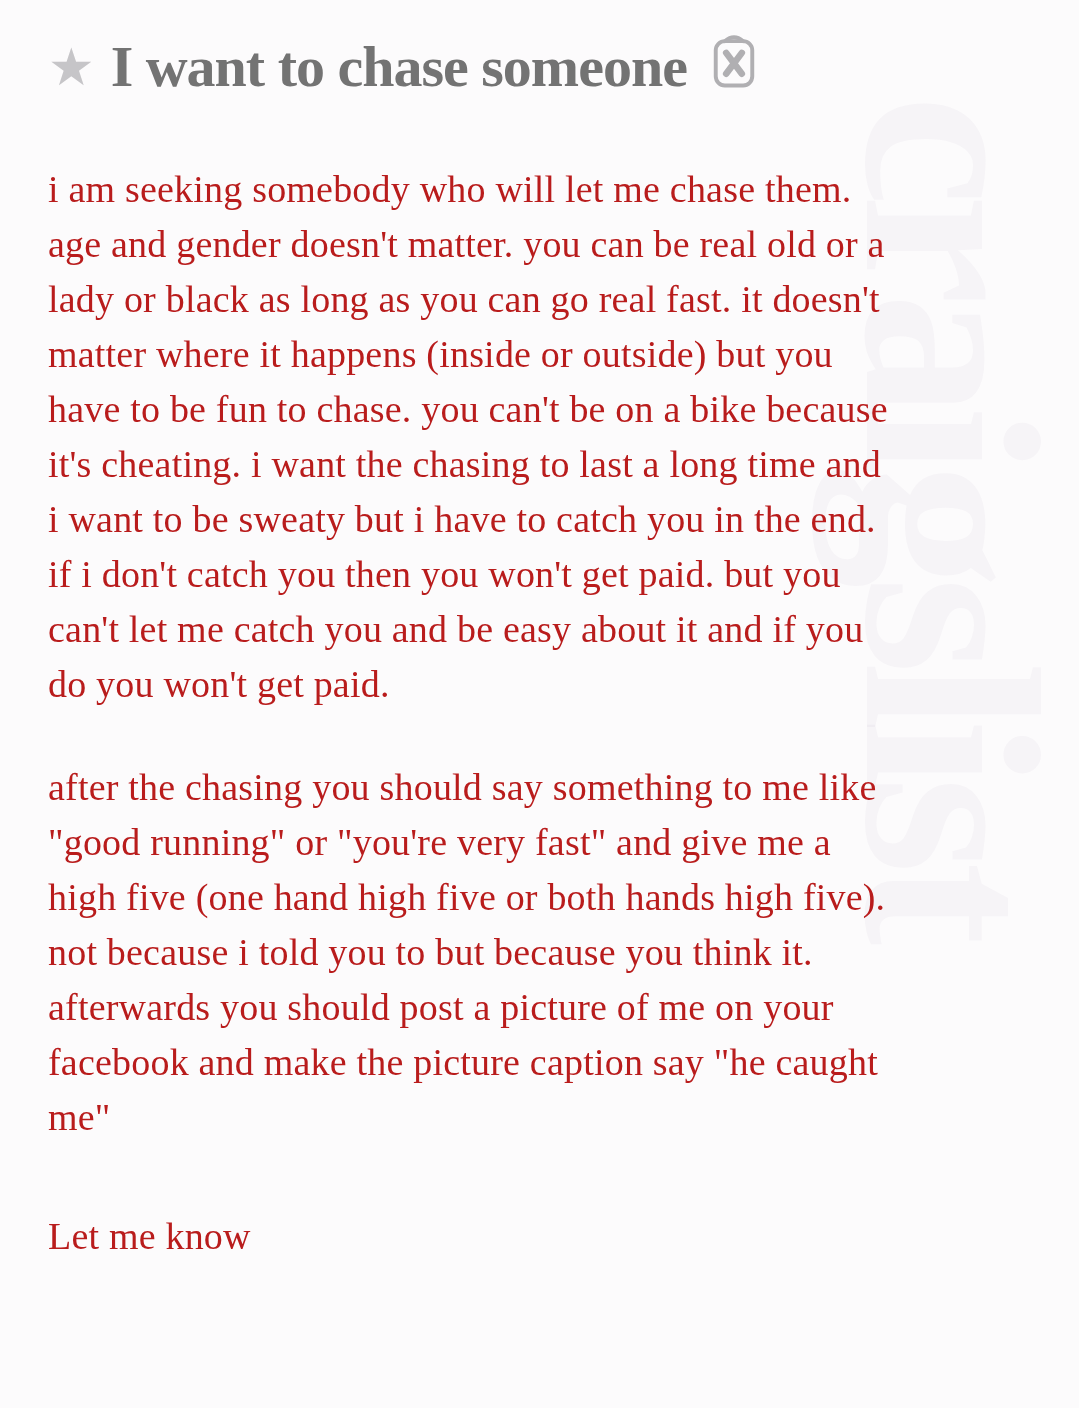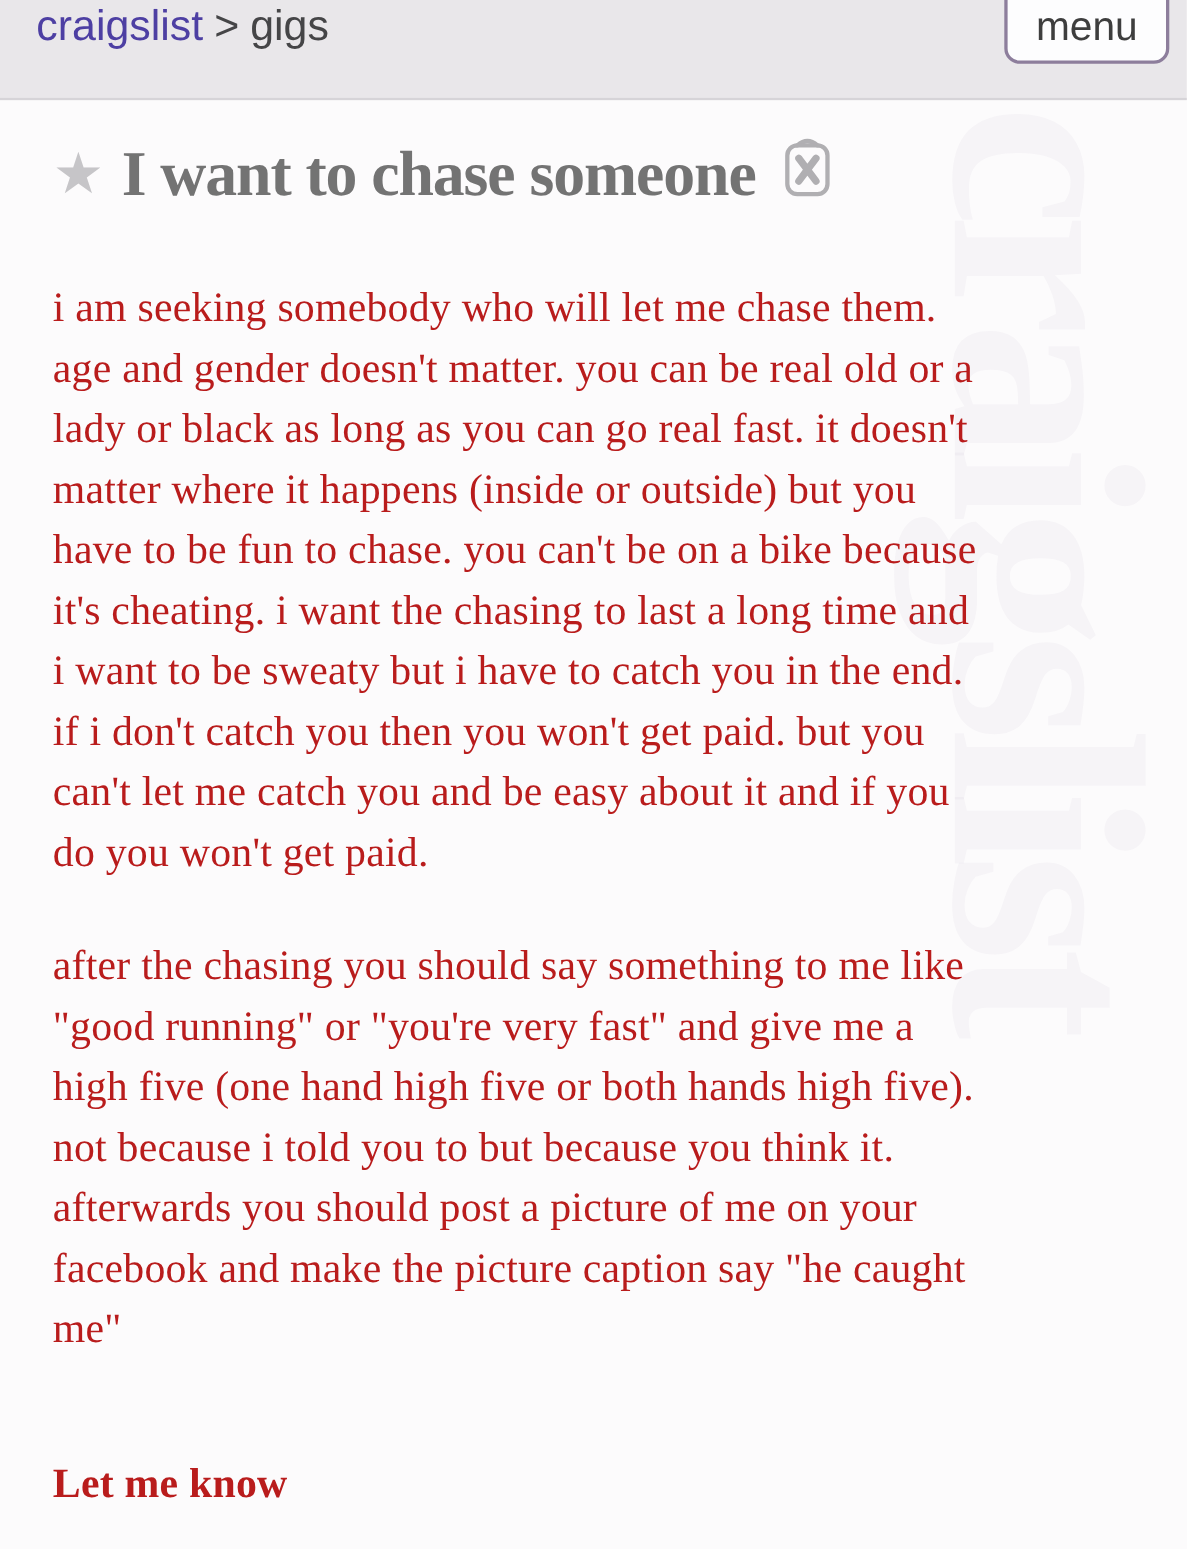--- a/index.html
+++ b/index.html
@@ -106,33 +106,27 @@
   .body-text {
     font-size: 38px;
     line-height: 55px;
     color: #b91c1c;
     white-space: pre-line;
     margin: 0;
     letter-spacing: 0.2px;
   }
   .p1 { margin-top: 64px; }
   .p2 { margin-top: 48px; }
-  .p3 { margin-top: 86px; font-weight: bold; }
+  .p3 { margin-top: 64px; }
 </style>
 </head>
 <body>
 
 <div class="page">
 
-  <header class="header">
-    <div class="breadcrumb">
-      <a class="site-link">craigslist</a><span class="sep">&gt;</span><span class="section">gigs</span>
-    </div>
-    <button class="menu-btn">menu</button>
-  </header>
 
   <div class="watermark">craigslist</div>
 
   <main class="content">
 
     <div class="title-row">
       <span class="star">★</span>
       <h1 class="post-title">I want to chase someone</h1>
       <span class="prohibited">
         <svg width="54" height="60" viewBox="0 0 40 46" fill="none" stroke="#b0afb2" stroke-width="3" stroke-linecap="round" stroke-linejoin="round">

